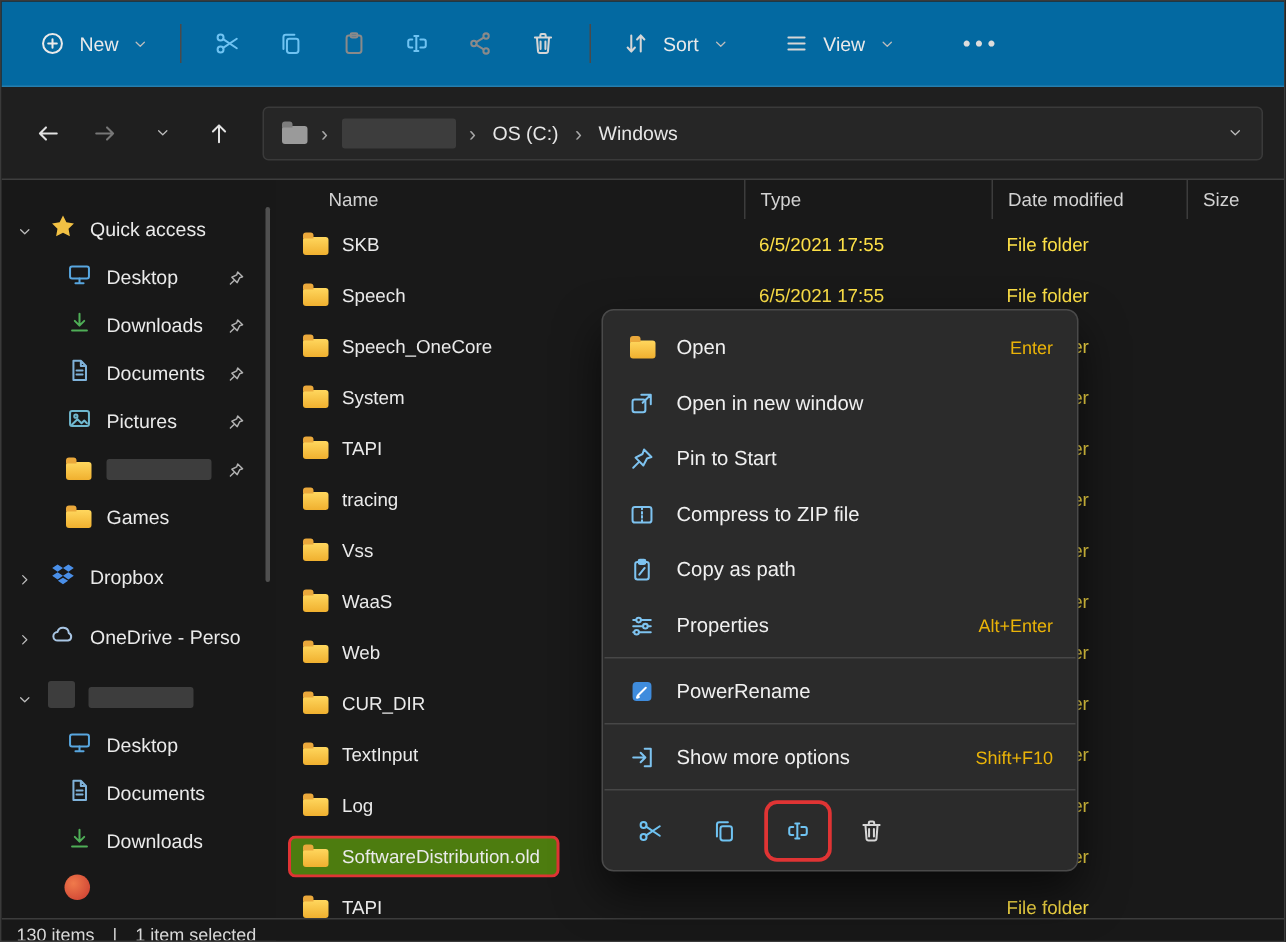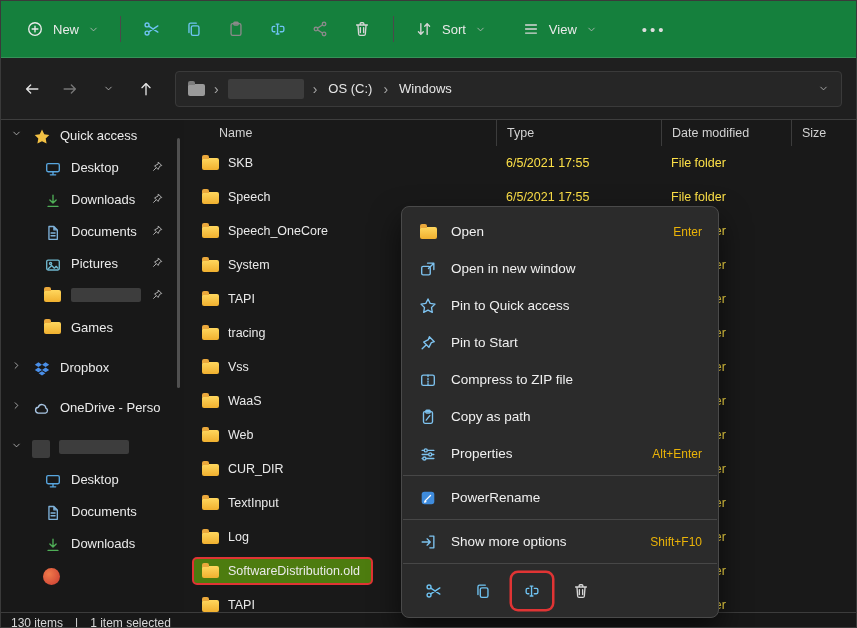--- a/index.html
+++ b/index.html
@@ -5,21 +5,21 @@
   *{margin:0;padding:0;box-sizing:border-box}
   html,body{background:#2a2a2a}
   button{background:none;border:0;color:inherit;font:inherit;padding:0;cursor:default;text-align:left}
   .window{position:relative;width:857px;height:628px;background:#181818;color:#eaeaea;
     font-family:"Liberation Sans","DejaVu Sans",sans-serif;font-size:13px;overflow:hidden;border:1px solid #3a3a3a}
   .svg{width:18px;height:18px;display:block;stroke:currentColor;fill:none;stroke-width:1.5;stroke-linecap:round;stroke-linejoin:round}
   .svg.sm{width:11px;height:11px}
   .svg.pinsz{width:13px;height:13px}
 
   
-  .toolbar{height:57px;display:flex;align-items:center;padding:0 14px;background:#15803d;border-bottom:1px solid rgba(255,255,255,.14)}
+  .toolbar{height:57px;display:flex;align-items:center;padding:0 14px;background:#0369a1;border-bottom:1px solid rgba(255,255,255,.14)}
   .tb-btn{display:flex;align-items:center;gap:9px;padding:7px 11px;border-radius:4px;color:#eaeaea}
   .tb-ic{width:42px;height:36px;display:flex;align-items:center;justify-content:center;border-radius:4px}
   .tb-sep{width:1px;height:26px;background:#4a4a4a;margin:0 10px;flex:none}
   .c-accent{color:#6fc3f2}.c-dim{color:#8a8a8a}.c-light{color:#d6d6d6}
   .chev{color:#bdbdbd;display:flex}
   .more-dots{letter-spacing:3px;font-size:15px;color:#dcdcdc;padding:0 10px}
 
   
   .addressbar{height:62px;display:flex;align-items:center;gap:4px;padding:0 14px;background:#1f1f1f;border-bottom:1px solid rgba(255,255,255,.14)}
   .nav-btn{width:34px;height:32px;display:flex;align-items:center;justify-content:center;border-radius:4px;color:#e2e2e2}
@@ -33,21 +33,21 @@
   .crumb-end{margin-left:auto;color:#bdbdbd;display:flex}
 
   
   .folder{position:relative;width:17px;height:12px;border-radius:2px;background:linear-gradient(180deg,#ffd75e,#f0b02f);flex:none;margin-top:2px}
   .folder::before{content:"";position:absolute;top:-3px;left:0;width:7px;height:4px;border-radius:2px 2px 0 0;background:#eaa83b}
   .folder.gray{background:#9a9a9a}.folder.gray::before{background:#7d7d7d}
 
   
   .body{display:flex;height:509px}
   .sidebar{width:183px;flex:none;position:relative;padding-top:8px;overflow:hidden}
-  .side-item{height:32px;display:flex;align-items:flex-start;gap:9px;padding-left:8px;position:relative;border-radius:4px}
+  .side-item{height:32px;display:flex;align-items:flex-end;gap:9px;padding-left:8px;position:relative;border-radius:4px}
   .side-item.lvl1{padding-left:42px}
   .side-item.sect{margin-top:8px}
   .s-chev{width:14px;display:flex;justify-content:center;color:#bdbdbd;flex:none}
   .s-icon{width:19px;display:flex;justify-content:center;flex:none}
   .s-label{white-space:nowrap;overflow:hidden;text-overflow:ellipsis}
   .pin{margin-left:auto;margin-right:20px;color:#b0b0b0;display:flex;flex:none}
   .c-blue{color:#58a6df}.c-green{color:#4fae57}.c-doc{color:#7fb2da}.c-pic{color:#6fb7ce}.c-cloud{color:#a9c6e4}
   .sb-thumb{position:absolute;right:4px;top:18px;width:3px;height:250px;border-radius:2px;background:#505050}
   .avatar-dot{width:17px;height:17px;border-radius:50%;background:radial-gradient(circle at 35% 35%,#f07a4b,#c93a30);flex:none}
   .side-redact-icon{width:18px;height:18px}
@@ -546,29 +546,20 @@
             <rect x="3" y="7" width="9.5" height="9.5" rx="1.6"></rect>
             <path d="M9.5 3.5 H16.5 V10.5 M16.5 3.5 L10.5 9.5"></path>
           </svg>
         </span>
       <span class="mi-label">Open in new window</span>
       <span class="mi-shortcut"></span>
     </button>
     <button class="menu-item">
       <span class="mi-icon">
           <svg class="svg" viewBox="0 0 20 20">
-            <path d="M10 2.2 l2.4 4.9 5.4.8-3.9 3.8 .9 5.4-4.8-2.6-4.8 2.6 .9-5.4-3.9-3.8 5.4-.8z"></path>
-          </svg>
-        </span>
-      <span class="mi-label">Pin to Quick access</span>
-      <span class="mi-shortcut"></span>
-    </button>
-    <button class="menu-item">
-      <span class="mi-icon">
-          <svg class="svg" viewBox="0 0 20 20">
             <path d="M11.5 3 L17 8.5 L13.7 9.6 L11 14.8 L5.2 9 L10.4 6.3 Z M7.3 12.7 L3.5 16.5"></path>
           </svg>
         </span>
       <span class="mi-label">Pin to Start</span>
       <span class="mi-shortcut"></span>
     </button>
     <button class="menu-item">
       <span class="mi-icon">
           <svg class="svg" viewBox="0 0 20 20">
             <rect x="3" y="4.5" width="14" height="11.5" rx="1.8"></rect>

